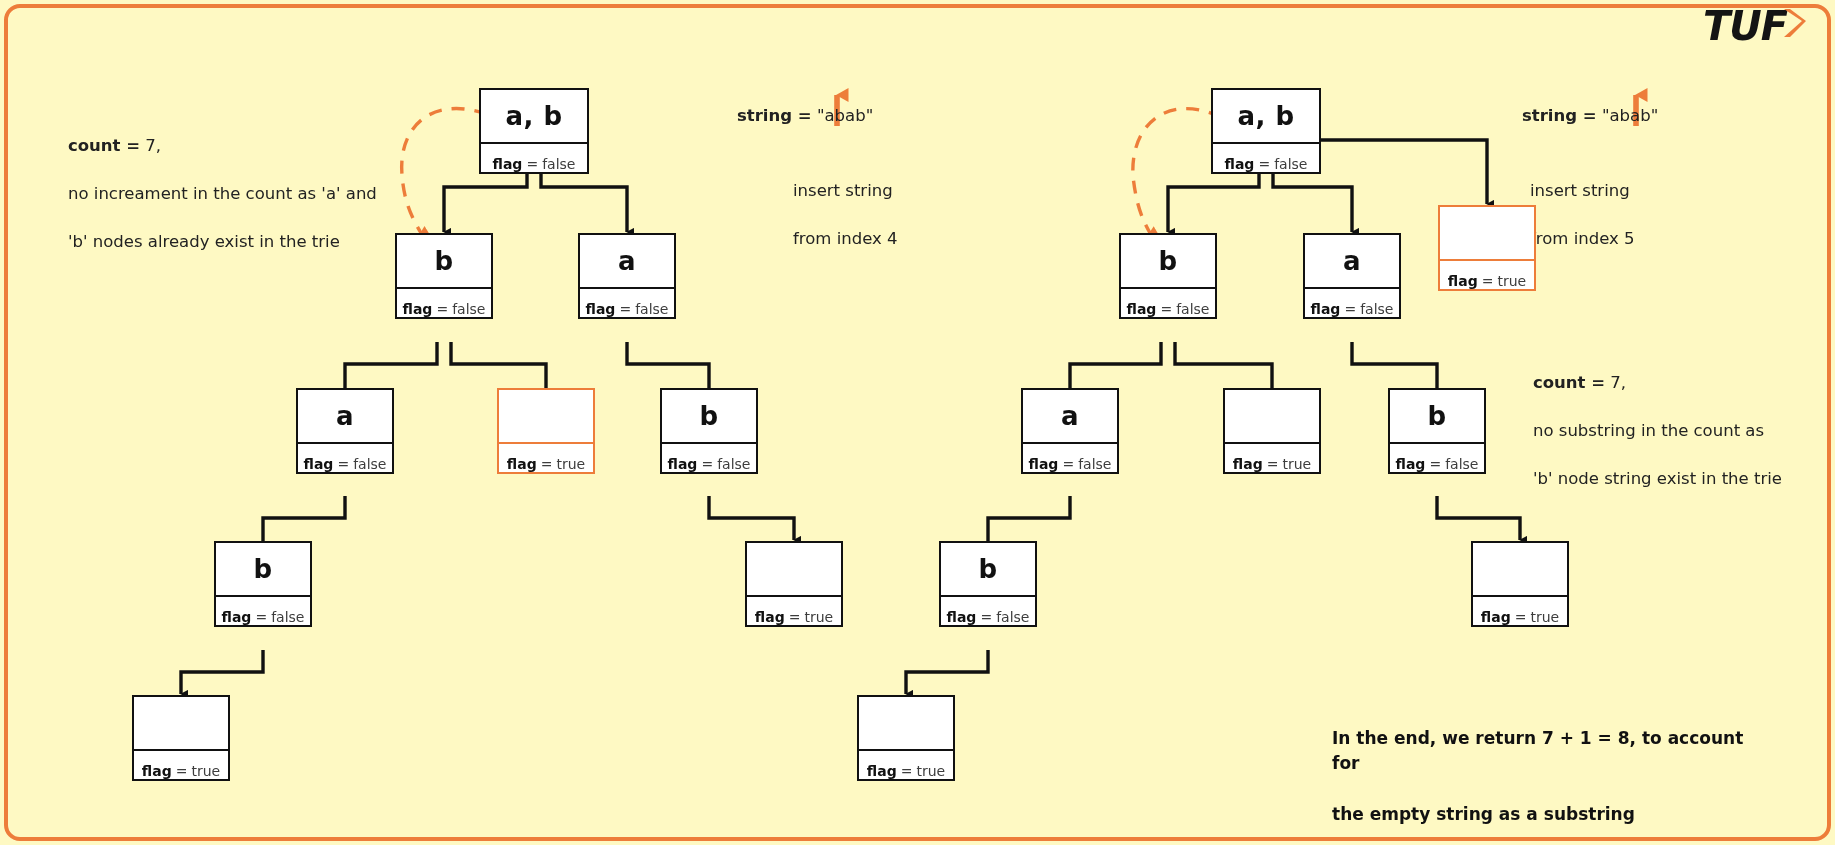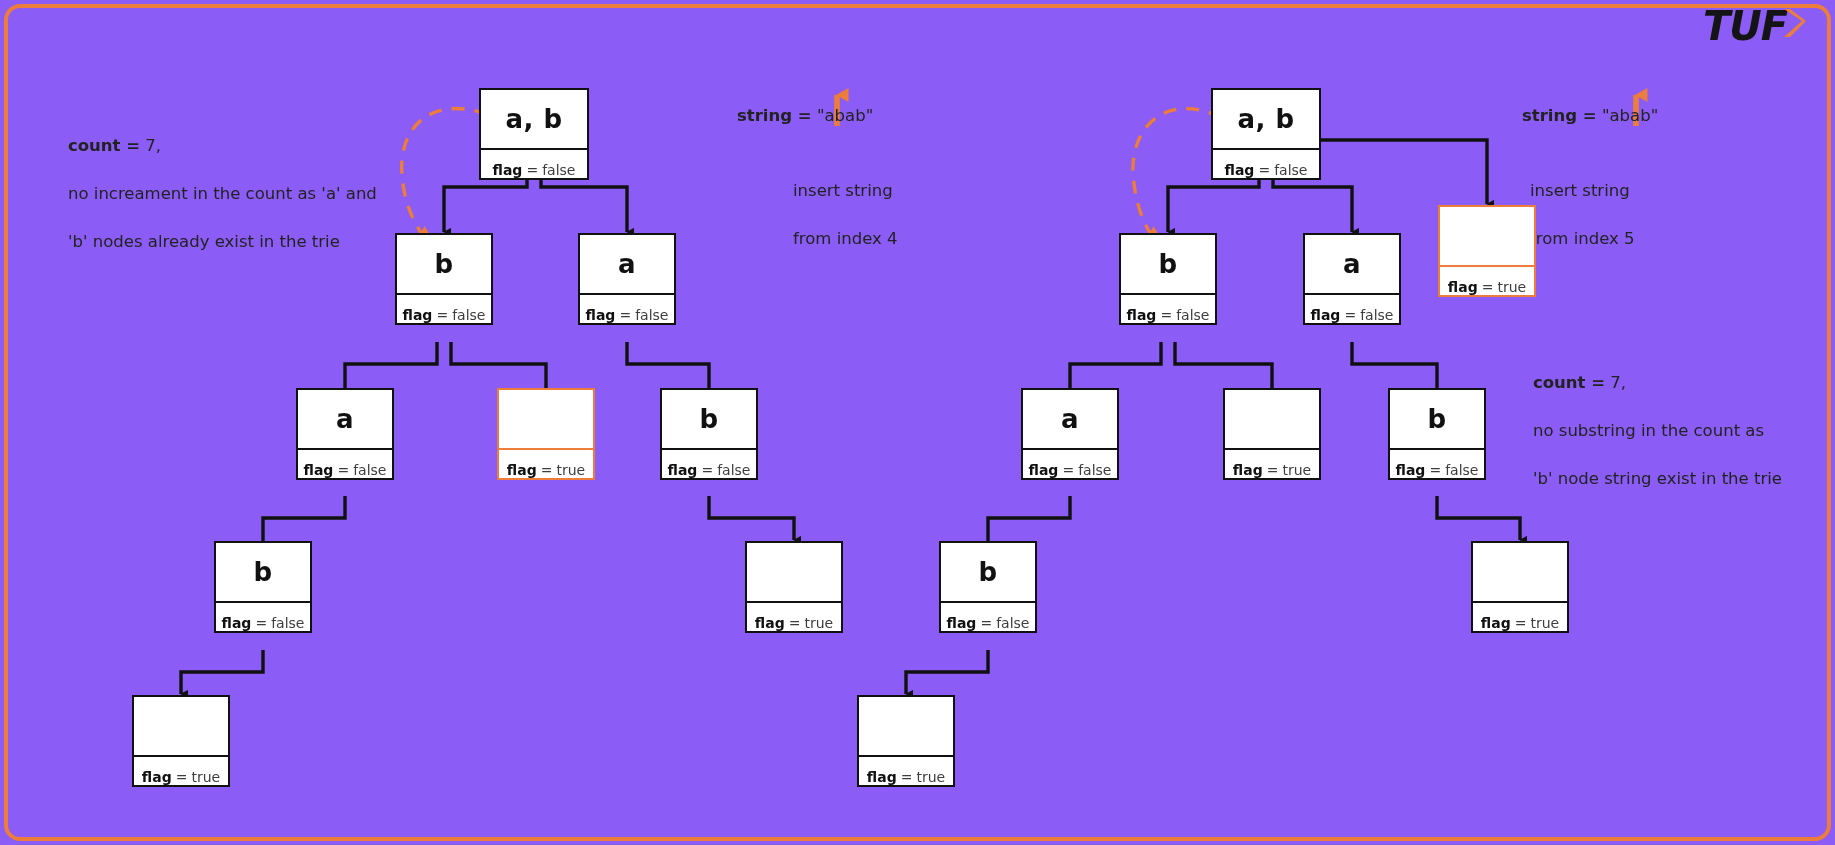--- a/index.html
+++ b/index.html
@@ -1,21 +1,21 @@
 <!DOCTYPE html>
 <html><head>
 <meta charset="utf-8">
 <style>
   html,body{margin:0;padding:0;background:#ffffff;}
   body{font-family:"DejaVu Sans","Liberation Sans",sans-serif;}
 
   #canvas{
     position:relative;
     width:1835px;height:845px;
-    background:#8b5cf6;
+    background:#fef9c3;
     box-sizing:border-box;
     overflow:hidden;
   }
   #frame{
     position:absolute;
     left:4px;top:4px;
     width:1827px;height:837px;
     border:4px solid #ED7D3A;
     border-radius:16px;
     box-sizing:border-box;
@@ -40,21 +40,21 @@
   
   .node{
     position:absolute;
     width:98px;
     border:2.5px solid #111111;
     background:#ffffff;
     box-sizing:border-box;
   }
   .node.wide{ width:110px; }
   .node .letter{
-    height:58px;
+    height:52px;
     display:flex; align-items:center; justify-content:center;
     font-size:26px; font-weight:700; color:#111111;
     letter-spacing:.5px;
   }
   .node .flag{
     border-top:2.5px solid #111111;
     height:28px;
     display:flex; align-items:flex-end; justify-content:center;
     font-size:14px; color:#3d3d3d; white-space:nowrap;
   }
@@ -170,20 +170,24 @@
     <span>insert string</span><br>
     <span>from index 5</span>
   </div>
 
   <div class="note" style="left:1533px; top:347px; width:290px;">
     <span style="font-weight:700;">count =</span><span class="thin"> 7,</span><br>
     <span>no substring in the count as</span><br>
     <span>'b' node string exist in the trie</span>
   </div>
 
+  <div class="note bold-all" style="left:1332px; top:700px; width:430px;">
+    <span>In the end, we return 7 + 1 = 8, to account for</span><br>
+    <span>the empty string as a substring</span>
+  </div>
 
   <div class="node wide" style="left:479px; top:88px;">
     <div class="letter">a, b</div>
     <div class="flag">
       <b>flag</b>
         <span>=</span>
         <i>false</i>
     </div>
   </div>
 

